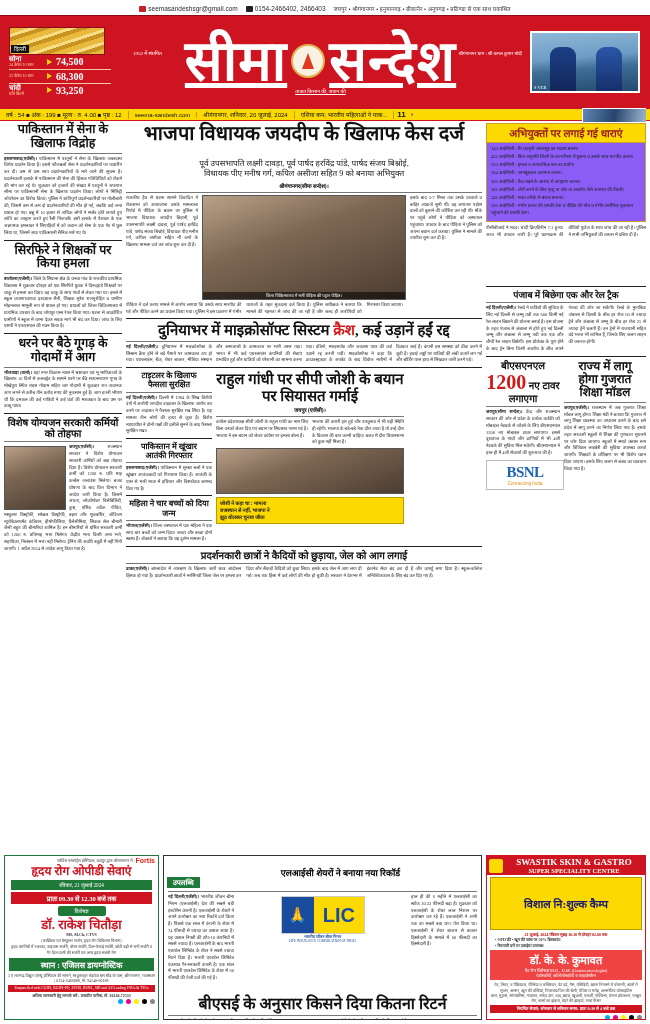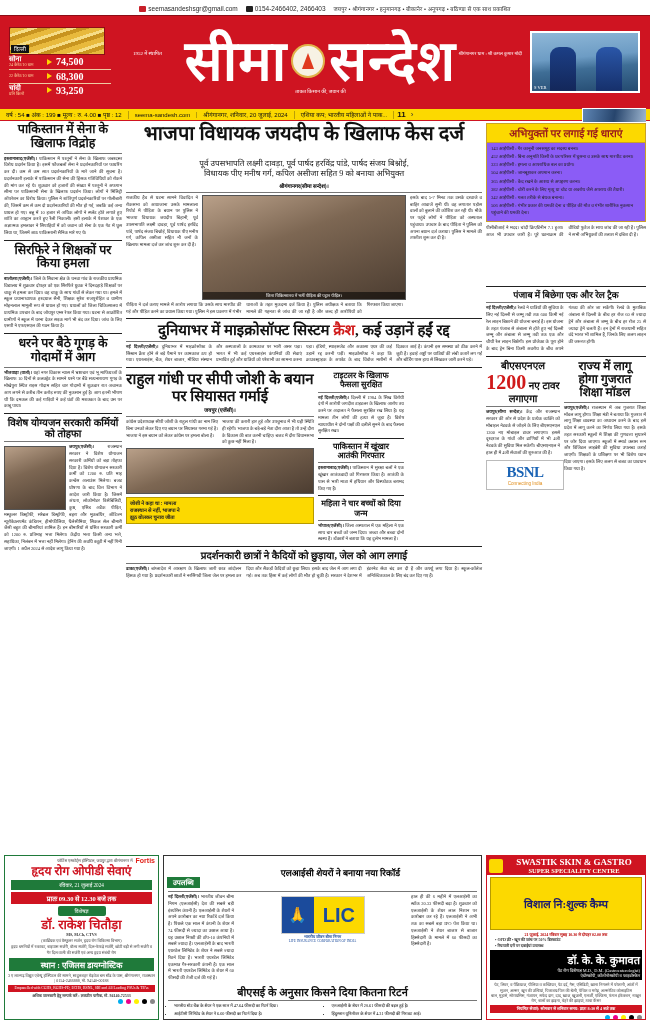--- a/index.html
+++ b/index.html
@@ -38,21 +38,21 @@
     position:absolute; left:1px; bottom:1px; background:#111; color:#fff;
     font-size:5.5px; padding:0 3px; font-family:"Liberation Sans",sans-serif;
   }
   .rate-row { display:flex; align-items:center; border-bottom:1px solid #eec9a0; padding:1px 0; }
   .rate-left { width:38px; color:#fff; }
   .rate-name { font-size:7px; font-weight:bold; line-height:1; color:#ffffff;}
   .rate-sub { font-size:4.2px; color:#ffd9a0; line-height:1.1;}
   .arrow { width:0;height:0;border-left:5px solid #ffd400;border-top:3px solid transparent;border-bottom:3px solid transparent;margin-right:4px;}
   .rate-val { font-size:10px; font-weight:bold; color:#ffffff; font-family:"Liberation Serif",serif;}
 
-  .logo-wrap { flex:1; text-align:center; position:relative; color:#fff; }
+  .logo-wrap { flex:1; text-align:center; position:relative; color:#fff;text-decoration:underline; }
   .estd { position:absolute; left:22px; top:20px; font-size:5px; color:#fff;}
   .tagline-r { position:absolute; right:8px; top:20px; font-size:4.6px; color:#fff;}
   .logo-main {
     font-size:56px; line-height:62px; font-weight:bold; color:#fff;
     letter-spacing:1px; font-family:"Liberation Serif", serif;
     display:flex; align-items:center; justify-content:center; gap:4px;
   }
   .emblem {
     width:34px;height:34px;border-radius:50%;background:#f7f2e4;
     border:2px solid #e0b24a; display:inline-flex;align-items:center;justify-content:center;
@@ -164,21 +164,21 @@
   .lic-logo .lh { width:40%;background:#1b4b9c;display:flex;align-items:center;justify-content:center;}
   .lic-logo .lh span{ color:#fff;font-size:15px; }
   .lic-logo .rh { flex:1;background:#fcd900;display:flex;align-items:center;justify-content:center;
                   color:#1b4b9c;font-weight:bold;font-size:20px;font-family:"Liberation Sans",sans-serif;}
   .bullets { font-size:4.2px;line-height:1.45;padding-left:6px; }
   .bullets li { margin-bottom:1.5px; }
   .swastik-head { background:#cf1421;color:#fff;text-align:center;font-weight:bold;font-size:9px;padding:1px;}
   .swastik-sub  { background:#cf1421;color:#ffe; text-align:center;font-weight:bold;font-size:6.5px;padding:0 0 1px;}
   .camp-yellow  { background:#fcd900;border:1px solid #b79b00;text-align:center;font-weight:bold;font-size:11px;color:#1a1a6e;padding:18px;}
   .blue-box { background:#2d2d8f;color:#fff;text-align:center;padding:2px;}
-  .red-box  { background:#000000;color:#fff;text-align:right;padding:2px;}
+  .red-box  { background:#ef4444;color:#fff;text-align:center;padding:2px;}
 </style>
 </head>
 <body>
 
 <div class="page">
 
   <div class="topbar">
     <span><i class="ic"></i><span>seemasandeshsgr@gmail.com</span></span>
     <span><i class="ic tel"></i><span>0154-2466402, 2466403</span></span>
     <span class="cities">जयपुर • श्रीगंगानगर • हनुमानगढ़ • बीकानेर • अनूपगढ़ • बठिण्डा से एक साथ प्रकाशित</span>
@@ -315,50 +315,50 @@
 
       <div>
         <div class="hl-lg"><span>दुनियाभर में माइक्रोसॉफ्ट सिस्टम </span><span class="redword">क्रैश</span><span>, कई उड़ानें हईं रद्द</span></div>
         <div class="rule-thin"></div>
         <div class="body-txt fourcol"><b>नई दिल्ली(एजेंसी)।</b> <span>दुनियाभर में माइक्रोसॉफ्ट के सिस्टम क्रैश होने से बड़े पैमाने पर कामकाज ठप हो गया। एयरलाइंस, बैंक, शेयर बाजार, मीडिया संस्थान और अस्पतालों के कामकाज पर भारी असर पड़ा। भारत में भी कई एयरलाइंस कंपनियों की सेवाएं प्रभावित हुईं और यात्रियों को परेशानी का सामना करना पड़ा। इंडिगो, स्पाइसजेट और अकासा एयर की कई उड़ानें रद्द करनी पड़ीं। माइक्रोसॉफ्ट ने कहा कि क्राउडस्ट्राइक के अपडेट के बाद विंडोज मशीनों में दिक्कत आई है। कंपनी इस समस्या को ठीक करने में जुटी है। हवाई अड्डों पर यात्रियों की लंबी कतारें लग गईं और बोर्डिंग पास हाथ से लिखकर जारी करने पड़े।</span></div>
       </div>
 
       <div class="rule"></div>
 
       <div style="display:flex;gap:4px;">
+        <div style="width:86px">
+          <div class="hl-xs">टाइटलर के खिलाफ</div>
+          <div class="hl-xs">फैसला सुरक्षित</div>
+          <div class="rule-thin"></div>
+          <div class="body-txt"><b>नई दिल्ली(एजेंसी)।</b> <span>दिल्ली में 1984 के सिख विरोधी दंगों में आरोपी जगदीश टाइटलर के खिलाफ आरोप तय करने पर अदालत ने फैसला सुरक्षित रख लिया है। यह मामला तीन लोगों की हत्या से जुड़ा है। विशेष न्यायाधीश ने दोनों पक्षों की दलीलें सुनने के बाद फैसला सुरक्षित रखा।</span></div>
+          <div class="rule"></div>
+          <div class="hl-xs">पाकिस्तान में खूंखार</div>
+          <div class="hl-xs">आतंकी गिरफ्तार</div>
+          <div class="rule-thin"></div>
+          <div class="body-txt"><b>इस्लामाबाद(एजेंसी)।</b> <span>पाकिस्तान में सुरक्षा बलों ने एक खूंखार आतंकवादी को गिरफ्तार किया है। आतंकी के पास से भारी मात्रा में हथियार और विस्फोटक बरामद किए गए हैं।</span></div>
+          <div class="rule"></div>
+          <div class="hl-xs">महिला ने चार बच्चों को दिया जन्म</div>
+          <div class="rule-thin"></div>
+          <div class="body-txt"><b>भोपाल(एजेंसी)।</b> <span>जिला अस्पताल में एक महिला ने एक साथ चार बच्चों को जन्म दिया। जच्चा और बच्चा दोनों स्वस्थ हैं। डॉक्टरों ने बताया कि यह दुर्लभ मामला है।</span></div>
+        </div>
+
         <div style="width:188px">
           <div class="hl-lg">राहुल गांधी पर सीपी जोशी के बयान पर सियासत गर्माई</div>
           <div class="dateline">जयपुर (एजेंसी)।</div>
           <div class="rule-thin"></div>
           <div style="display:flex;gap:4px">
             <div class="body-txt" style="flex:1">कांग्रेस प्रदेशाध्यक्ष सीपी जोशी के राहुल गांधी का नाम लिए बिना उनको लेकर दिए गए बयान पर सियासत गरमा गई है। भाजपा ने इस बयान को लेकर कांग्रेस पर हमला बोला है।</div>
             <div class="body-txt" style="flex:1">भाजपा की करारी हार हुई और उपचुनाव में भी यही स्थिति ही रहेगी। भाजपा के बड़े-बड़े नेता दौरा आता है तो उन्हें दौरा के विकास की बात करनी चाहिए। बजट में दौरा विधानसभा को कुछ नहीं मिला है।</div>
           </div>
           <div class="photo" style="height:46px;margin-top:2px"></div>
           <div class="kicker-yellow" style="margin-top:3px">
             <div>जोशी ने कहा था : मामला</div>
             <div>राजस्थान से नहीं, भाजपा ने</div>
             <div>झूठ बोलकर चुनाव जीता</div>
           </div>
-        </div>
-
-        <div style="width:86px">
-          <div class="hl-xs">टाइटलर के खिलाफ</div>
-          <div class="hl-xs">फैसला सुरक्षित</div>
-          <div class="rule-thin"></div>
-          <div class="body-txt"><b>नई दिल्ली(एजेंसी)।</b> <span>दिल्ली में 1984 के सिख विरोधी दंगों में आरोपी जगदीश टाइटलर के खिलाफ आरोप तय करने पर अदालत ने फैसला सुरक्षित रख लिया है। यह मामला तीन लोगों की हत्या से जुड़ा है। विशेष न्यायाधीश ने दोनों पक्षों की दलीलें सुनने के बाद फैसला सुरक्षित रखा।</span></div>
-          <div class="rule"></div>
-          <div class="hl-xs">पाकिस्तान में खूंखार</div>
-          <div class="hl-xs">आतंकी गिरफ्तार</div>
-          <div class="rule-thin"></div>
-          <div class="body-txt"><b>इस्लामाबाद(एजेंसी)।</b> <span>पाकिस्तान में सुरक्षा बलों ने एक खूंखार आतंकवादी को गिरफ्तार किया है। आतंकी के पास से भारी मात्रा में हथियार और विस्फोटक बरामद किए गए हैं।</span></div>
-          <div class="rule"></div>
-          <div class="hl-xs">महिला ने चार बच्चों को दिया जन्म</div>
-          <div class="rule-thin"></div>
-          <div class="body-txt"><b>भोपाल(एजेंसी)।</b> <span>जिला अस्पताल में एक महिला ने एक साथ चार बच्चों को जन्म दिया। जच्चा और बच्चा दोनों स्वस्थ हैं। डॉक्टरों ने बताया कि यह दुर्लभ मामला है।</span></div>
         </div>
       </div>
 
       <div class="rule"></div>
 
       <div>
         <div class="hl-sm">प्रदर्शनकारी छात्रों ने कैदियों को छुड़ाया, जेल को आग लगाई</div>
         <div class="rule-thin"></div>
         <div class="body-txt threecol"><b>ढाका(एजेंसी)।</b> <span>बांग्लादेश में आरक्षण के खिलाफ जारी छात्र आंदोलन हिंसक हो गया है। प्रदर्शनकारी छात्रों ने नरसिंगडी जिला जेल पर हमला कर दिया और सैकड़ों कैदियों को छुड़ा लिया। इसके बाद जेल में आग लगा दी गई। अब तक हिंसा में कई लोगों की मौत हो चुकी है। सरकार ने देशभर में इंटरनेट सेवा बंद कर दी है और कर्फ्यू लगा दिया है। स्कूल-कॉलेज अनिश्चितकाल के लिए बंद कर दिए गए हैं।</span></div>
       </div>
@@ -457,21 +457,21 @@
                 <span>🙏</span>
               </span>
             <span class="rh">LIC</span>
           </div>
           <div class="tiny" style="font-weight:bold;color:#1b4b9c">भारतीय जीवन बीमा निगम</div>
           <div class="tiny" style="font-size:3.4px;color:#1b4b9c">LIFE INSURANCE CORPORATION OF INDIA</div>
         </div>
         <div class="body-txt" style="width:66px">हाल ही की 6 महीने में एलआईसी का स्टॉक 20.33 फीसदी बढ़ा है। शुक्रवार को एलआईसी के शेयर लाल निशान पर कारोबार कर रहे हैं। एलआईसी ने अभी तक का सबसे बड़ा IPO पेश किया था। एलआईसी ने शेयर बाजार से बाजार हिस्सेदारी के मामले में 60 फीसदी का हिस्सेदारी है।</div>
       </div>
 
-      <div class="hl-sm" style="font-size:11px;margin-top:4px">बीएसई के अनुसार किसने दिया कितना रिटर्न</div>
+      <div class="hl-sm" style="font-size:16px;margin-top:13px">बीएसई के अनुसार किसने दिया कितना रिटर्न</div>
       <div class="rule-thin" style="margin:2px 4px"></div>
       <div style="display:flex;gap:6px;padding:0 4px">
         <ul class="bullets" style="flex:1">
           <li>भारतीय स्टेट बैंक के शेयर ने एक साल में 47.64 फीसदी का रिटर्न दिया।</li>
           <li>आईटीसी लिमिटेड के शेयर ने 6.60 फीसदी का रिटर्न दिया है।</li>
         </ul>
         <ul class="bullets" style="flex:1">
           <li>एलआईसी के शेयर में 20.61 फीसदी की बढ़त हुई है।</li>
           <li>हिंदुस्तान यूनिलीवर के शेयर में 4.31 फीसदी की गिरावट आई।</li>
         </ul>

